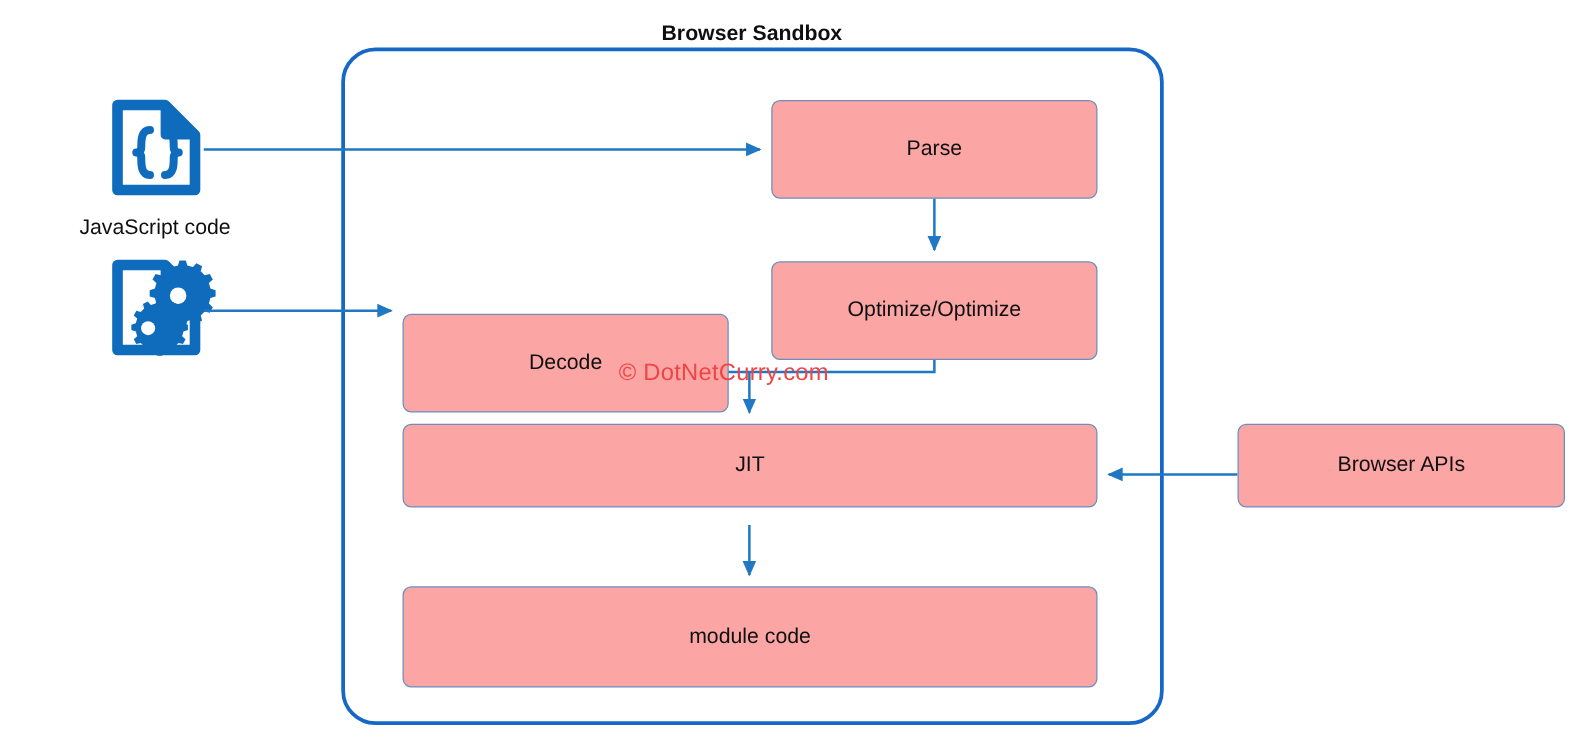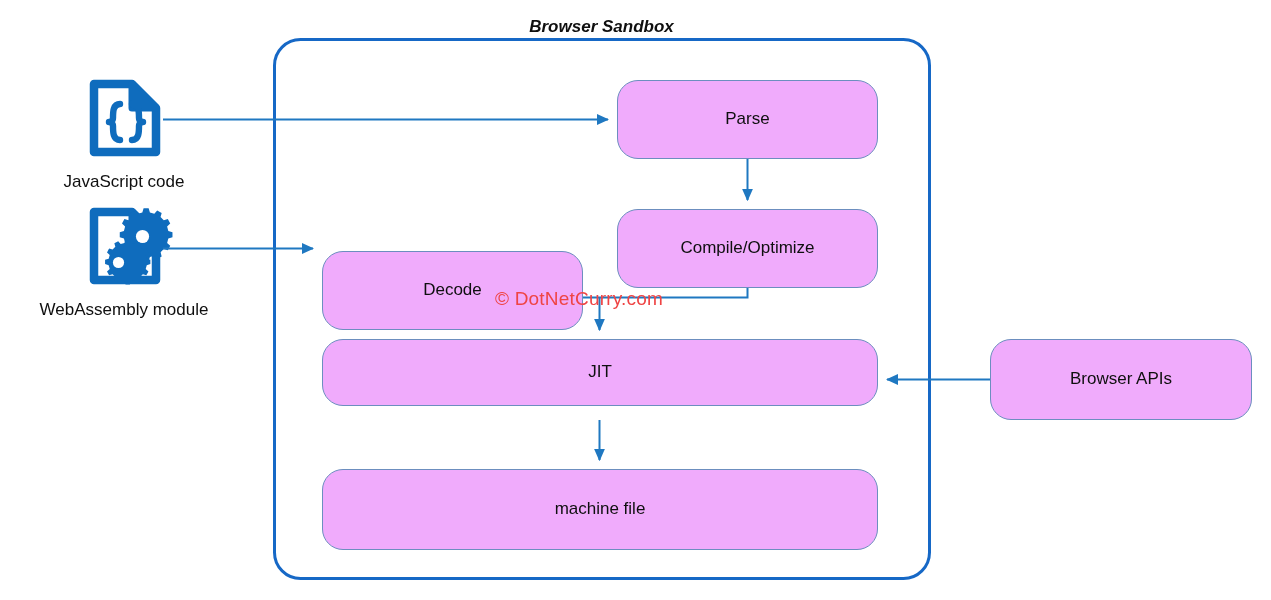--- a/index.html
+++ b/index.html
@@ -26,52 +26,51 @@
     left: 0;
     top: 0;
     width: 1271px;
     height: 600px;
   }
 
   
   .pbox {
     position: absolute;
     box-sizing: border-box;
-    background: #f0abfc;
+    background: #fca5a5;
     border: 1.6px solid #6c8ebf;
-    border-radius: 21px;
+    border-radius: 7px;
     display: flex;
     align-items: center;
     justify-content: center;
     color: #0f0f0f;
     font-size: 17px;
     font-family: "Liberation Sans", sans-serif;
     line-height: 1.2;
     text-align: center;
   }
 
   .box-parse    { left: 617px;  top: 80px;  width: 261px; height: 79px; }
   .box-decode   { left: 322px;  top: 209px; width: 261px; height: 79px; margin-top: 42px; }
   .box-compile  { left: 617px;  top: 209px; width: 261px; height: 79px; }
   .box-jit      { left: 322px;  top: 339px; width: 556px; height: 67px; }
   .box-machine  { left: 322px;  top: 469px; width: 556px; height: 81px; }
-  .box-apis     { left: 990px;  top: 339px; width: 262px; height: 81px; }
+  .box-apis     { left: 990px;  top: 339px; width: 262px; height: 67px; }
 
   
   #sandbox-title {
     position: absolute;
     left: 273px;
     top: 17px;
     width: 657px;
     text-align: center;
     font-size: 17px;
     font-weight: bold;
     color: #0f0f0f;
     font-family: "Liberation Sans", sans-serif;
-    font-style: italic;
   }
 
   
   .src-label {
     position: absolute;
     font-size: 17px;
     color: #0f0f0f;
     font-family: "Liberation Sans", sans-serif;
     white-space: nowrap;
     text-align: center;
@@ -155,29 +154,28 @@
     <path d="M 599.5 297.5 L 599.5 330" fill="none" stroke="#1f78c1" stroke-width="2" marker-end="url(#ah)"></path>
 
     <path d="M 599.5 420 L 599.5 460" fill="none" stroke="#1f78c1" stroke-width="2" marker-end="url(#ah)"></path>
 
     <path d="M 990 379.5 L 887 379.5" fill="none" stroke="#1f78c1" stroke-width="2" marker-end="url(#ah)"></path>
   </svg>
 
   <div id="sandbox-title">Browser Sandbox</div>
 
   <div class="src-label label-js">JavaScript code</div>
-  <div class="src-label label-wasm">WebAssembly module</div>
 
   <div class="pbox box-parse">Parse</div>
 
   <div class="pbox box-decode">Decode</div>
 
-  <div class="pbox box-compile">Compile/Optimize</div>
+  <div class="pbox box-compile">Optimize/Optimize</div>
 
   <div class="pbox box-jit">JIT</div>
 
-  <div class="pbox box-machine">machine file</div>
+  <div class="pbox box-machine">module code</div>
 
   <div class="pbox box-apis">Browser APIs</div>
 
   <div id="watermark">© DotNetCurry.com</div>
 
 </div>
 
 </body></html>

